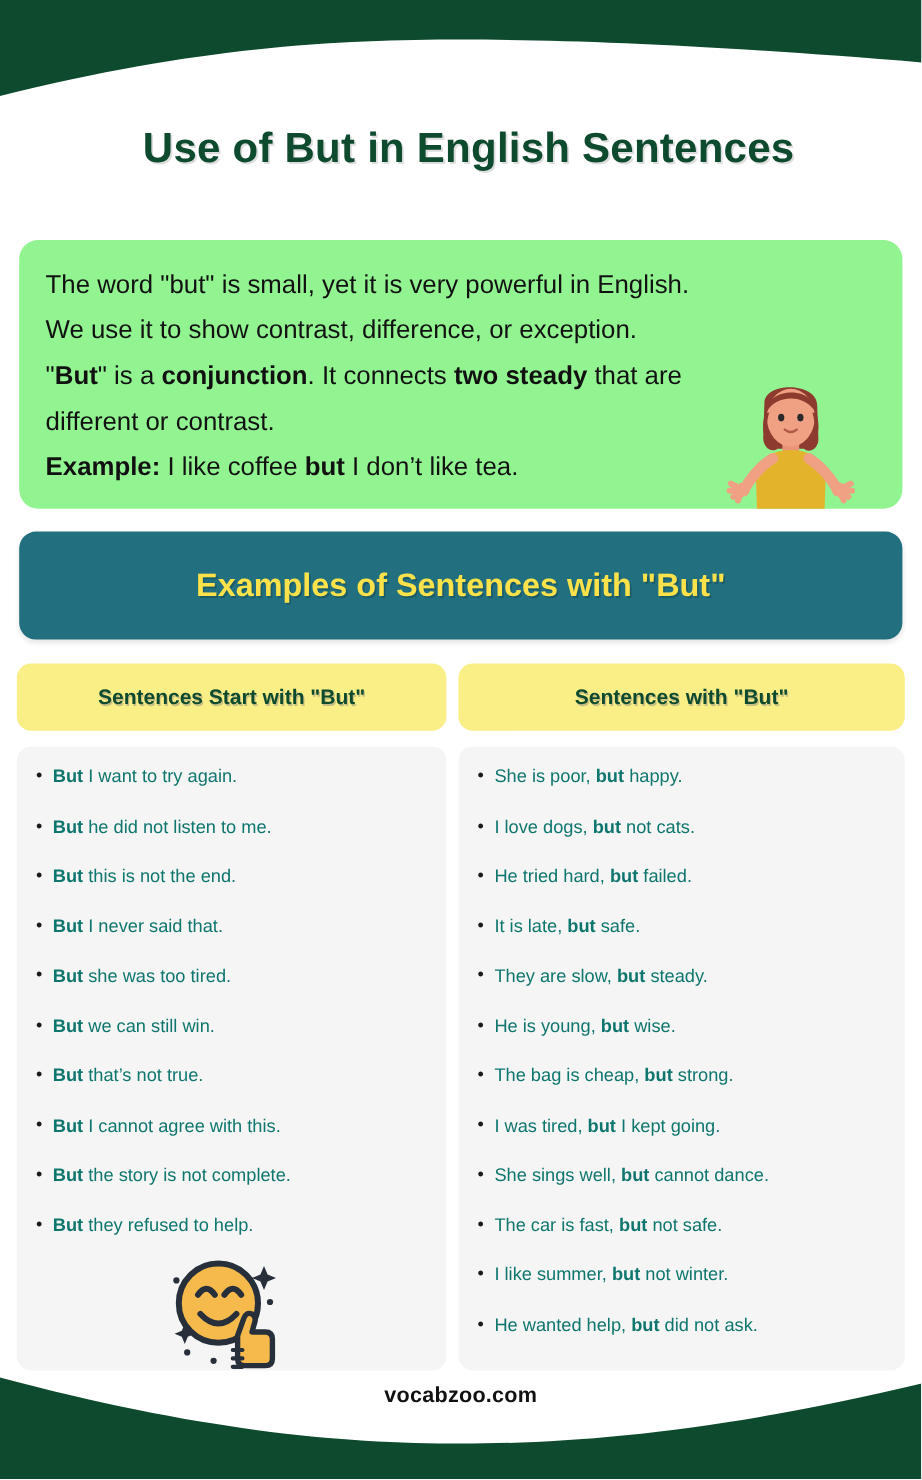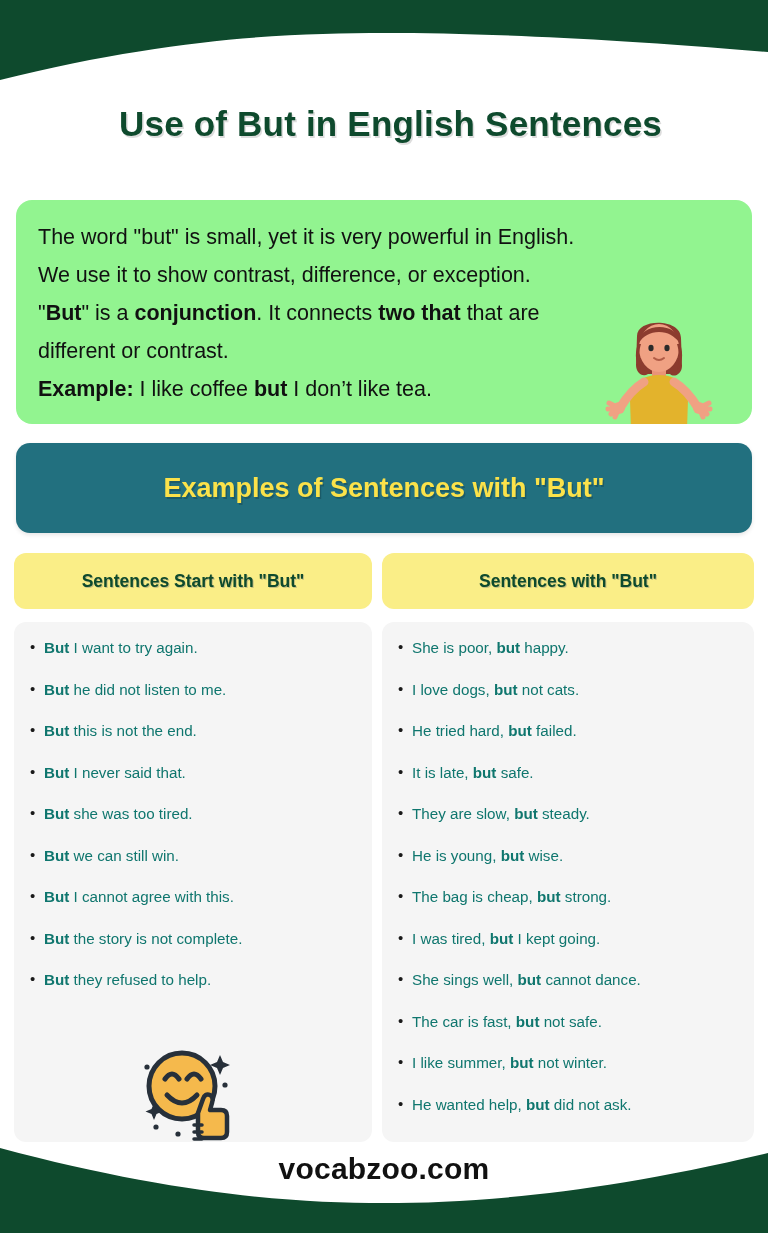--- a/index.html
+++ b/index.html
@@ -162,21 +162,21 @@
     width: 768px; height: 110px;
     overflow: hidden;
   }
   .footer-band svg { display: block; }
 
   .footer-text {
     position: absolute;
     left: 0; top: 1152px;
     width: 768px;
     text-align: center;
-    font-size: 30px;
+    font-size: 18px;
     font-weight: bold;
     color: #111111;
     letter-spacing: 0.2px;
     z-index: 5;
   }
 </style>
 </head>
 <body>
 
 <div class="page">
@@ -186,21 +186,21 @@
       <path d="M0,0 L768,0 L768,52 C600,38 480,33 384,33 C288,33 168,38 0,80 Z" fill="#0E4A2D"></path>
     </svg>
   </div>
 
   <h1 class="page-title">Use of But in English Sentences</h1>
 
   <div class="intro-box">
     <div id="intro-lines">
         <div class="intro-line">The word "but" is small, yet it is very powerful in English.</div>
         <div class="intro-line">We use it to show contrast, difference, or exception.</div>
-        <div class="intro-line">"<b>But</b>" is a <b>conjunction</b>. It connects <b>two that</b> that are</div>
+        <div class="intro-line">"<b>But</b>" is a <b>conjunction</b>. It connects <b>two steady</b> that are</div>
         <div class="intro-line">different or contrast.</div>
         <div class="intro-line"><b>Example:</b> I like coffee <b>but</b> I don’t like tea.</div>
       </div>
 
     <svg class="girl" viewBox="0 0 118 150" xmlns="http://www.w3.org/2000/svg">
 
       <path d="M37,28 C37,10 81,10 81,30 L82,58 C82,66 74,70 70,66 L48,66 C42,70 36,64 36,57 Z" fill="#8C3B2E"></path>
 
       <rect x="52" y="58" width="14" height="14" fill="#E99478"></rect>
 
@@ -242,20 +242,21 @@
 
   <div class="lists">
     <div class="list-panel left">
       <ul id="list-left">
           <li><b>But</b> I want to try again.</li>
           <li><b>But</b> he did not listen to me.</li>
           <li><b>But</b> this is not the end.</li>
           <li><b>But</b> I never said that.</li>
           <li><b>But</b> she was too tired.</li>
           <li><b>But</b> we can still win.</li>
+          <li><b>But</b> that’s not true.</li>
           <li><b>But</b> I cannot agree with this.</li>
           <li><b>But</b> the story is not complete.</li>
           <li><b>But</b> they refused to help.</li>
         </ul>
 
       <svg class="emoji-thumb" viewBox="0 0 110 105" xmlns="http://www.w3.org/2000/svg">
         <circle cx="50" cy="45" r="33" fill="#F5B94C" stroke="#27303A" stroke-width="5"></circle>
         <path d="M33,38 q7,-10 14,0" stroke="#27303A" stroke-width="5" fill="none" stroke-linecap="round"></path>
         <path d="M55,38 q7,-10 14,0" stroke="#27303A" stroke-width="5" fill="none" stroke-linecap="round"></path>
         <path d="M35,54 q15,16 30,0" stroke="#27303A" stroke-width="5" fill="none" stroke-linecap="round"></path>

